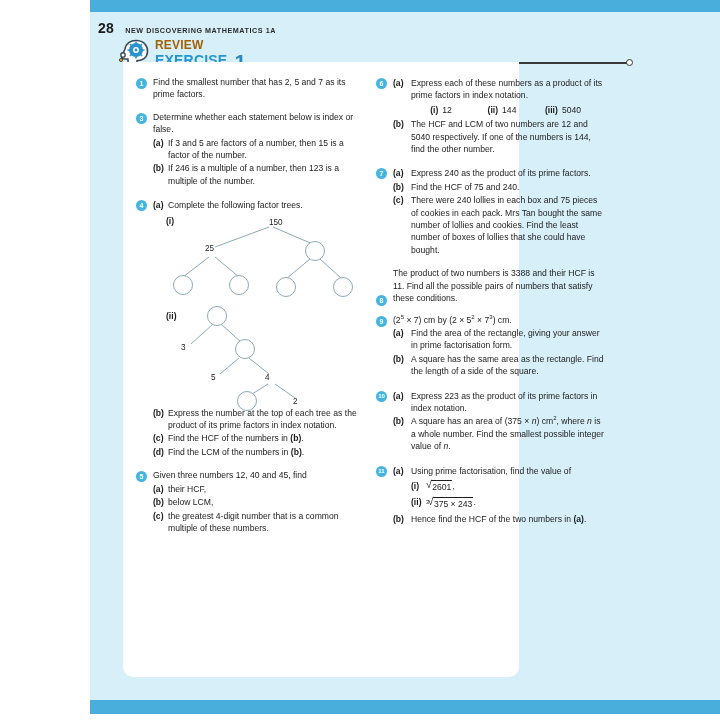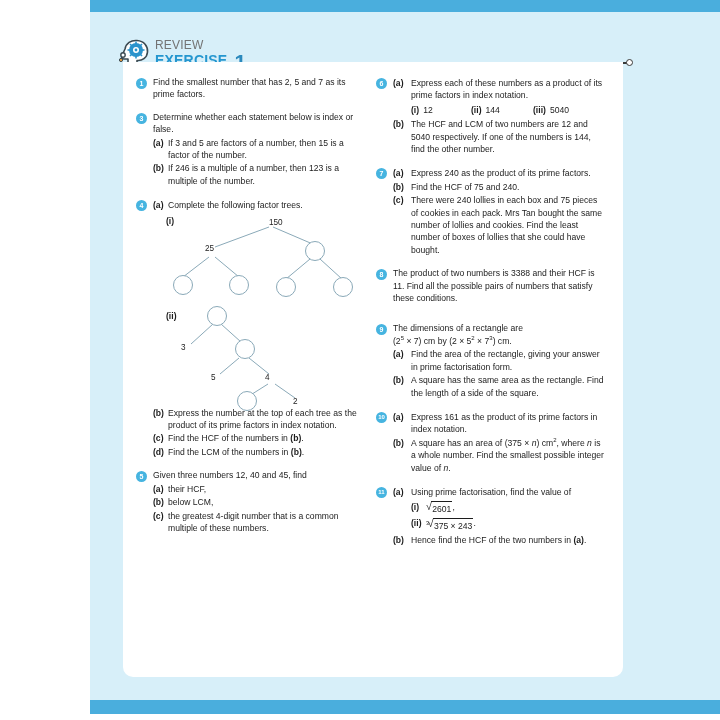--- a/index.html
+++ b/index.html
@@ -81,22 +81,22 @@
     width: 36px;
     height: 32px;
   }
   .banner-text {
     position: absolute;
     left: 39px;
     top: 1px;
   }
   .banner-review {
     font-size: 12px;
-    font-weight: normal;
-    color: #737373;
+    font-weight: bold;
+    color: #a16207;
     letter-spacing: 0.2px;
     line-height: 12px;
     display: block;
   }
   .banner-row2 {
     display: flex;
     align-items: flex-end;
     gap: 7px;
     line-height: 15px;
   }
@@ -131,21 +131,21 @@
     border: 1.5px solid #3a3a3a;
     border-radius: 50%;
     background: #fff;
     box-sizing: border-box;
   }
   
   .card {
     position: absolute;
     left: 123px;
     top: 62px;
-    width: 500px;
+    width: 396px;
     height: 615px;
     background: #ffffff;
     border-radius: 0 0 10px 10px;
   }
   .col {
     position: absolute;
     top: 14px;
     width: 228px;
   }
   .col-left { left: 13px; }
@@ -189,20 +189,21 @@
   .part-label.wide { width: 18px; }
   .part-text { flex: 1 1 auto; }
   b { font-weight: bold; }
   i { font-style: italic; }
   .inline-parts {
     display: flex;
     margin-top: 2px;
   }
   .inline-item {
     width: 70px;
+    text-align: center;
   }
   .inline-item .lbl { font-weight: bold; margin-right: 4px; }
 
   sup { font-size: 6px; vertical-align: super; line-height: 0; }
 
   
   .radical {
     display: inline-flex;
     align-items: flex-start;
     position: relative;
@@ -245,20 +246,24 @@
 </style>
 </head>
 <body>
 
 <div class="page-wrap">
 
   <div class="page-bg"></div>
   <div class="top-bar"></div>
   <div class="bottom-bar"></div>
 
+  <div class="runhead">
+    <span class="page-number">28</span>
+    <span class="book-title">NEW DISCOVERING MATHEMATICS 1A</span>
+  </div>
 
   <div class="banner">
     <div class="banner-icon">
       <svg width="36" height="32" viewBox="0 0 36 32">
         <path d="M12 30 L12 21 L8 21 C6 21 5 19.5 6 17.5 L9 11 C10 5 15 2 21 2.5 C28 3 32 8 31.5 14 C31 20 26 23 21 22.5 L21 30 Z" fill="#ffffff" stroke="#3b4a52" stroke-width="1.6" stroke-linejoin="round"></path>
         <circle cx="20" cy="12" r="7" fill="#2a93cc"></circle>
         <circle cx="20" cy="12" r="3" fill="#ffffff"></circle>
         <circle cx="20" cy="12" r="1.4" fill="#2a93cc"></circle>
         <g stroke="#2a93cc" stroke-width="1.6">
           <line x1="20" y1="3.5" x2="20" y2="6"></line>
@@ -432,49 +437,48 @@
             <span class="part-label wide">(b)</span>
             <span class="part-text">Find the HCF of 75 and 240.</span>
           </div>
           <div class="part">
             <span class="part-label wide">(c)</span>
             <span class="part-text">There were 240 lollies in each box and 75 pieces of cookies in each pack. Mrs Tan bought the same number of lollies and cookies. Find the least number of boxes of lollies that she could have bought.</span>
           </div>
         </div>
       </div>
 
-      <div class="q" style="margin-bottom:16px;">
+      <div class="q" style="margin-bottom:8px;align-items:flex-end;">
         <div class="qnum">8</div>
         <div class="qbody">
           <p>The product of two numbers is 3388 and their HCF is 11. Find all the possible pairs of numbers that satisfy these conditions.</p>
         </div>
       </div>
 
       <div class="q" style="margin-bottom:11px;">
         <div class="qnum">9</div>
         <div class="qbody">
-          <p>The dimensions of a rectangle are</p>
           <p>(2<sup>5</sup> × 7) cm by (2 × 5<sup>2</sup> × 7<sup>3</sup>) cm.</p>
           <div class="part">
             <span class="part-label wide">(a)</span>
             <span class="part-text">Find the area of the rectangle, giving your answer in prime factorisation form.</span>
           </div>
           <div class="part">
             <span class="part-label wide">(b)</span>
             <span class="part-text">A square has the same area as the rectangle. Find the length of a side of the square.</span>
           </div>
         </div>
       </div>
 
       <div class="q" style="margin-bottom:11px;">
         <div class="qnum" style="font-size:6px;">10</div>
         <div class="qbody">
           <div class="part">
             <span class="part-label wide">(a)</span>
-            <span class="part-text">Express 161 as the product of its prime factors in index notation.</span>
+            <span class="part-text">Express 223 as the product of its prime factors in index notation.</span>
           </div>
           <div class="part">
             <span class="part-label wide">(b)</span>
             <span class="part-text">A square has an area of (375 × <i>n</i>) cm<sup>2</sup>, where <i>n</i> is a whole number. Find the smallest possible integer value of <i>n</i>.</span>
           </div>
         </div>
       </div>
 
       <div class="q">
         <div class="qnum" style="font-size:6px;">11</div>

